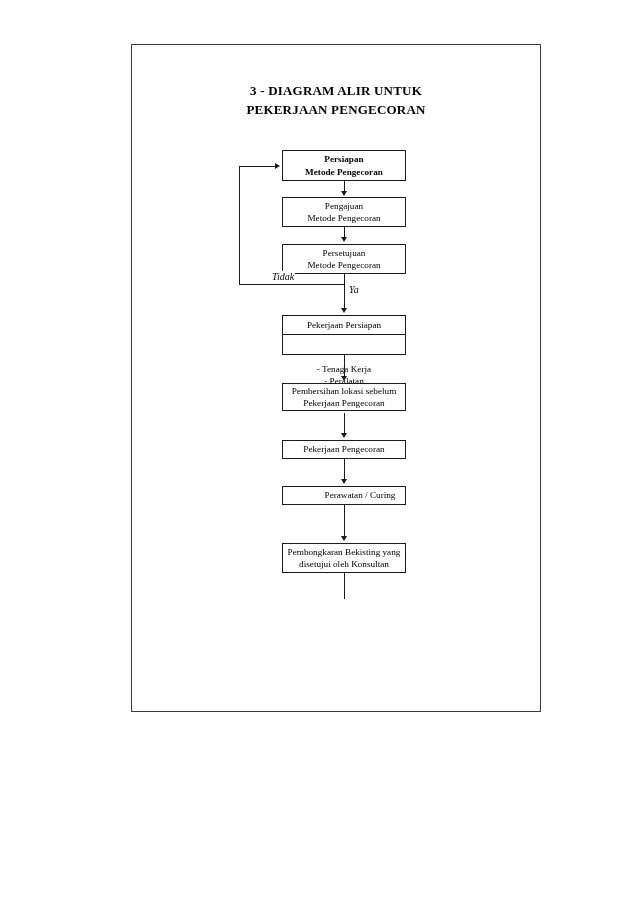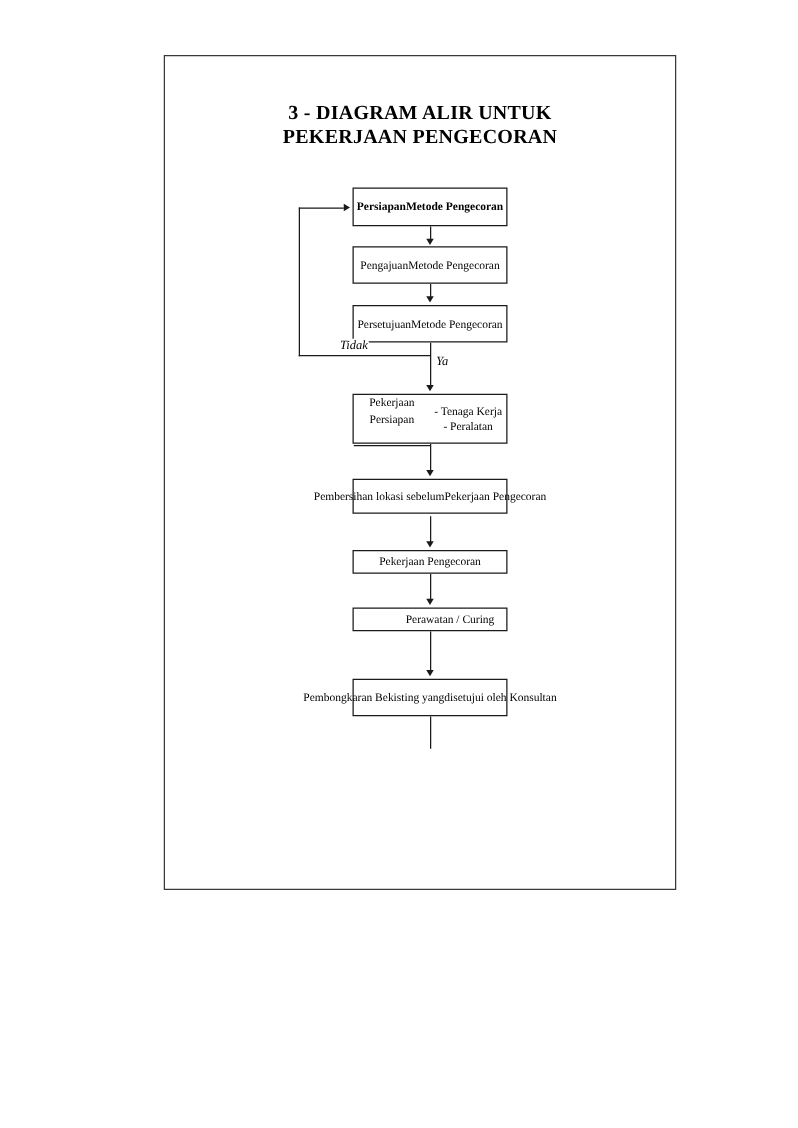--- a/index.html
+++ b/index.html
@@ -29,21 +29,21 @@
   }
 
   
   #diagram-title {
     position: absolute;
     left: 0;
     top: 36px;
     width: 100%;
     text-align: center;
     font-weight: bold;
-    font-size: 16px;
+    font-size: 13px;
     line-height: 19px;
     letter-spacing: 0.2px;
   }
   #diagram-title .title-line {
     display: block;
     white-space: pre;
   }
 
   
   #flow-canvas {
@@ -54,20 +54,21 @@
     height: 668px;
   }
 
   
   .flow-box {
     position: absolute;
     box-sizing: border-box;
     border: 1.2px solid #1a1a1a;
     background: #ffffff;
     display: flex;
+    flex-direction: column;
     align-items: center;
     justify-content: center;
     font-size: 9.2px;
     line-height: 12.2px;
     text-align: center;
     z-index: 3;
   }
   .flow-box .box-line {
     display: block;
     white-space: pre;
@@ -77,29 +78,30 @@
   }
 
   
   .flow-box.sectioned {
     justify-content: flex-start;
     padding: 0;
   }
   .flow-box .box-header {
     width: 100%;
     text-align: center;
-    padding: 3px 0 15px 0;
+    padding: 3px 0 3px 0;
     border-bottom: 1.2px solid #1a1a1a;
     box-sizing: border-box;
   }
   .flow-box .box-items {
     width: 100%;
     padding: 2.5px 0 3px 0;
     box-sizing: border-box;
     text-align: center;
+    margin-top: 25px;
   }
   .flow-box .box-items .box-item {
     display: block;
     white-space: pre;
   }
 
   
   .conn-v {
     position: absolute;
     width: 1.3px;

